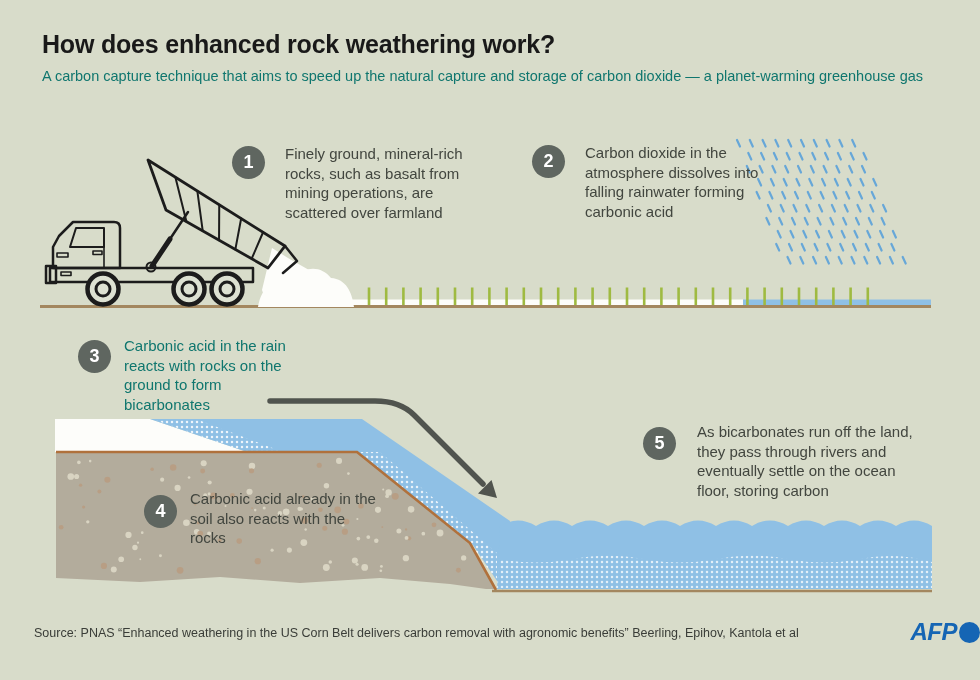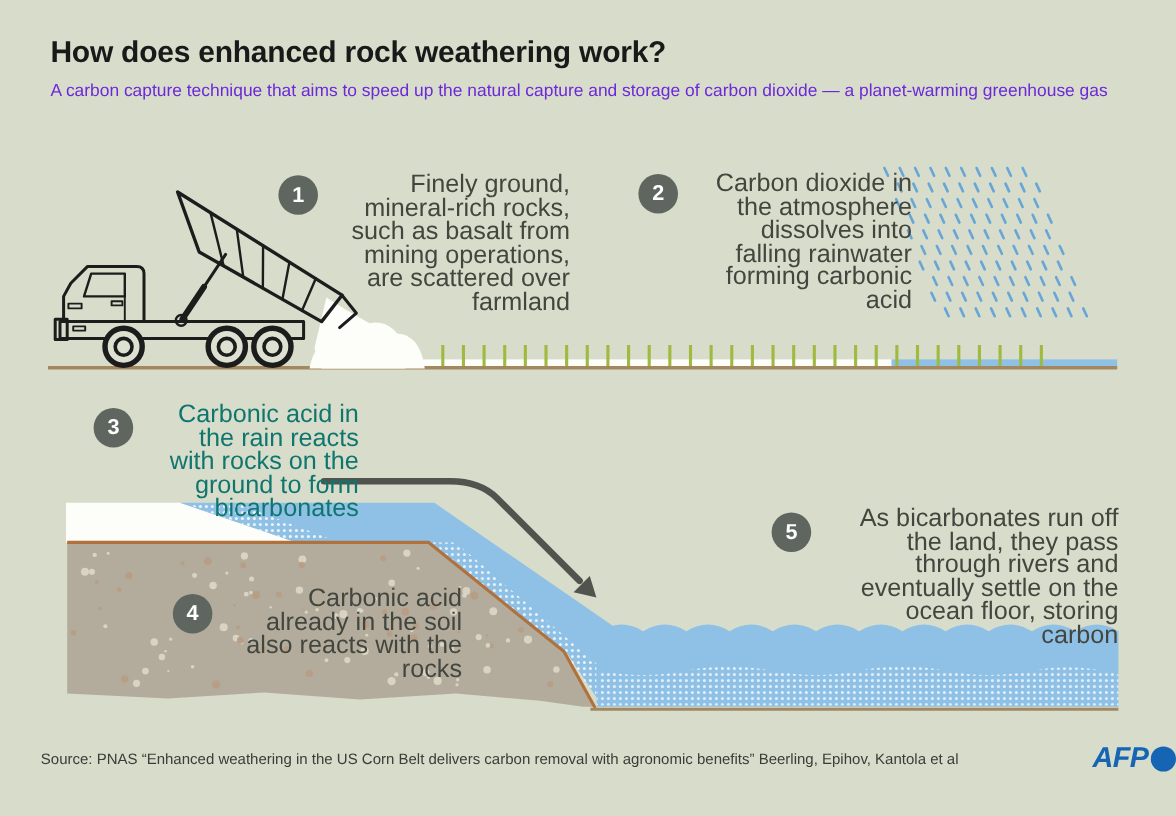--- a/index.html
+++ b/index.html
@@ -15,21 +15,21 @@
   .subtitle{
     position:absolute;left:42px;top:68px;font-size:14.5px;width:900px;
   }
   .scene{position:absolute;left:0;top:0;width:980px;height:680px;display:block;}
   .step-circle{
     position:absolute;width:33px;height:33px;border-radius:50%;
     color:#fff;font-size:18px;font-weight:700;display:flex;
     align-items:center;justify-content:center;
   }
   .step-text{
-    position:absolute;font-size:21px;line-height:19.5px;text-align:right;
+    position:absolute;font-size:15px;line-height:19.5px;
   }
   .step-text b{font-weight:400;}
   .source{
     position:absolute;left:34px;top:626px;font-size:12.5px;
   }
   .afp-logo{
     position:absolute;right:44px;top:618px;display:flex;align-items:center;gap:2px;text-align:center;
   }
   .afp-text{
     font-size:24px;font-weight:800;font-style:italic;letter-spacing:-0.5px;
@@ -341,21 +341,21 @@
           <circle cx="103" cy="289" r="7" fill="none" stroke="#1c1c1c" stroke-width="3"></circle>
           <circle cx="189" cy="289" r="15.5" fill="#dde1d2" stroke="#1c1c1c" stroke-width="4.5"></circle>
           <circle cx="189" cy="289" r="7" fill="none" stroke="#1c1c1c" stroke-width="3"></circle>
           <circle cx="227" cy="289" r="15.5" fill="#dde1d2" stroke="#1c1c1c" stroke-width="4.5"></circle>
           <circle cx="227" cy="289" r="7" fill="none" stroke="#1c1c1c" stroke-width="3"></circle>
         </g>
     </g>
   </svg>
 
   <div class="title" style="color: rgb(25, 25, 25);">How does enhanced rock weathering work?</div>
-  <div class="subtitle" style="color: #6d28d9;">A carbon capture technique that aims to speed up the natural capture and storage of carbon dioxide — a planet-warming greenhouse gas</div>
+  <div class="subtitle" style="color: #0f766e;">A carbon capture technique that aims to speed up the natural capture and storage of carbon dioxide — a planet-warming greenhouse gas</div>
 
   <div class="step-circle" style="left: 232px; top: 146px; background: rgb(95, 102, 96);">1</div>
   <div class="step-text" style="left: 285px; top: 144px; width: 190px; color: rgb(66, 70, 63);"><span>Finely ground, mineral-rich rocks, such as </span><b>basalt</b><span> from mining operations, are scattered over </span><b>farmland</b></div>
 
   <div class="step-circle" style="left: 532px; top: 145px; background: rgb(95, 102, 96);">2</div>
   <div class="step-text" style="left: 585px; top: 143px; width: 175px; color: rgb(66, 70, 63);"><b>Carbon dioxide</b><span> in the atmosphere dissolves into falling rainwater forming </span><b>carbonic acid</b></div>
 
   <div class="step-circle" style="left: 78px; top: 340px; background: rgb(95, 102, 96);">3</div>
   <div class="step-text" style="left: 124px; top: 336px; width: 175px; color: #0f766e;"><span>Carbonic acid in the rain reacts with rocks on the ground to form </span><b>bicarbonates</b></div>
 

